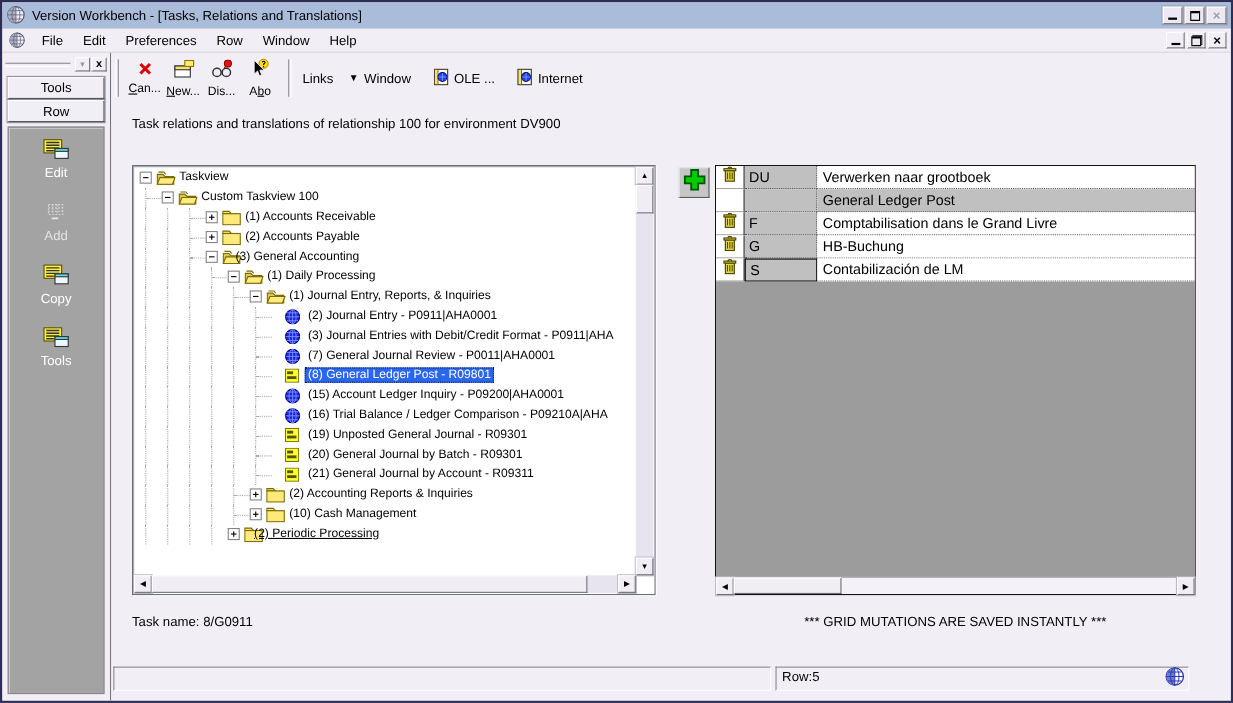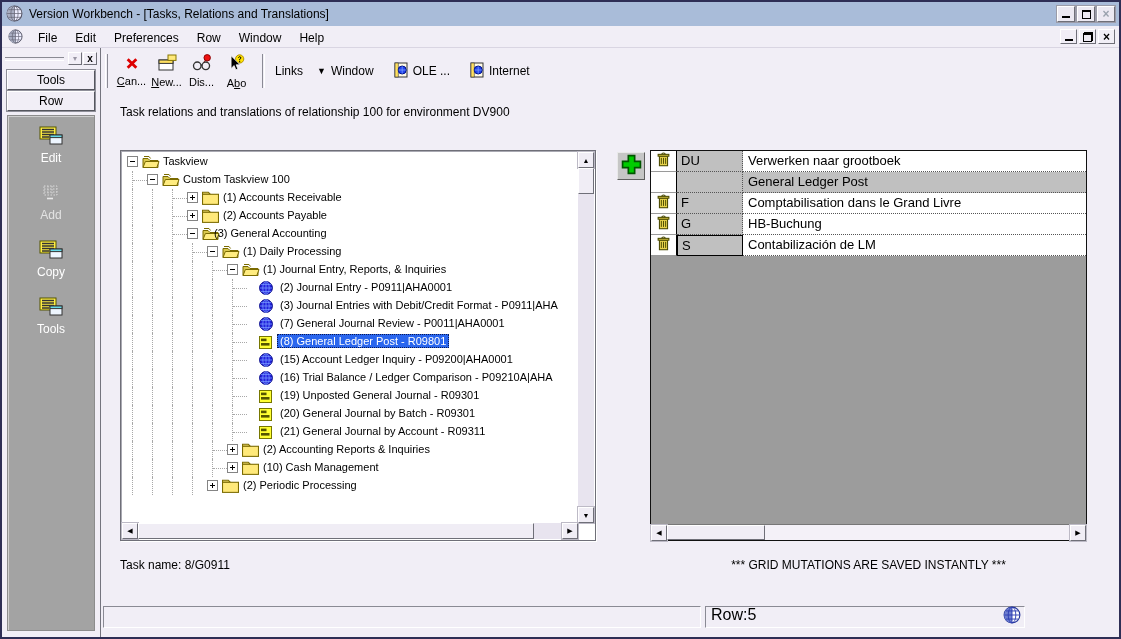--- a/index.html
+++ b/index.html
@@ -105,22 +105,22 @@
   .g-empty { flex: 1; background: #9c9c9c; }
   .g-hsb { position: static; flex: none; height: 16px; background: #f4f1f8; display: flex; border-top: 1px solid #777; }
   .g-hthumb { width: 98px; background: #f0edf5; border: 1px solid; border-color: #fff #6f6f78 #6f6f78 #fff; }
   
   .taskname { position: absolute; left: 19px; top: 510px; font-size: 12px; }
   .notice { position: absolute; left: 549px; width: 437px; top: 510px; font-size: 12px; text-align: center; }
   
   .statusbar { position: absolute; left: 2px; right: 2px; top: 558px; height: 22px; display: flex; gap: 4px; align-items: stretch; }
   .seg { border: 1px solid; border-color: #8a8a94 #fff #fff #8a8a94; background: #f1eef6; }
   .seg1 { width: 598px; flex: none; }
-  .seg2 { width: 320px; flex: none; display: flex; align-items: center; justify-content: space-between;
-          padding: 0 2px 4px 5px; font-size: 16px; }
+  .seg2 { width: 376px; flex: none; display: flex; align-items: center; justify-content: space-between;
+          padding: 0 2px 4px 5px; font-size: 12px; }
   .sglobe { width: 20px; height: 18px; }
 </style>
 </head>
 <body>
 
 <div class="win">
 
   <div class="titlebar">
     <span class="ticon" id="app-icon"><svg width="17" height="17" viewBox="0 0 16 16">
           <circle cx="8" cy="8" r="7" fill="#eef" stroke="#556"></circle>
@@ -522,21 +522,21 @@
             <div class="tree-row">
               <span class="guide" style="left: 9px;"></span>
               <span class="guide" style="left: 29px;"></span>
               <span class="guide" style="left: 49px;"></span>
               <span class="guide" style="left: 69px;"></span>
               <span class="ebox plus" style="left: 84px;"></span>
               <span class="ticn" style="left: 99px;"><svg width="17" height="14" viewBox="0 0 16 13">
                   <path d="M0.5 3 L0.5 1 L6 1 L7.8 3 Z" fill="#ffe97a" stroke="#7a6a00"></path>
                   <rect x="0.5" y="3" width="15" height="9.5" fill="#ffe97a" stroke="#7a6a00"></rect>
                 </svg></span>
-              <span class="tlabel" style="left: 117px;">(2) Periodic Processing</span>
+              <span class="tlabel" style="left: 105px; text-decoration: underline;">(2) Periodic Processing</span>
             </div>
           </div>
         <div class="vsb">
           <span class="sbtn">
               <span>▲</span>
             </span>
           <span class="vthumb"></span>
           <span class="sbtn down">
               <span>▼</span>
             </span>

